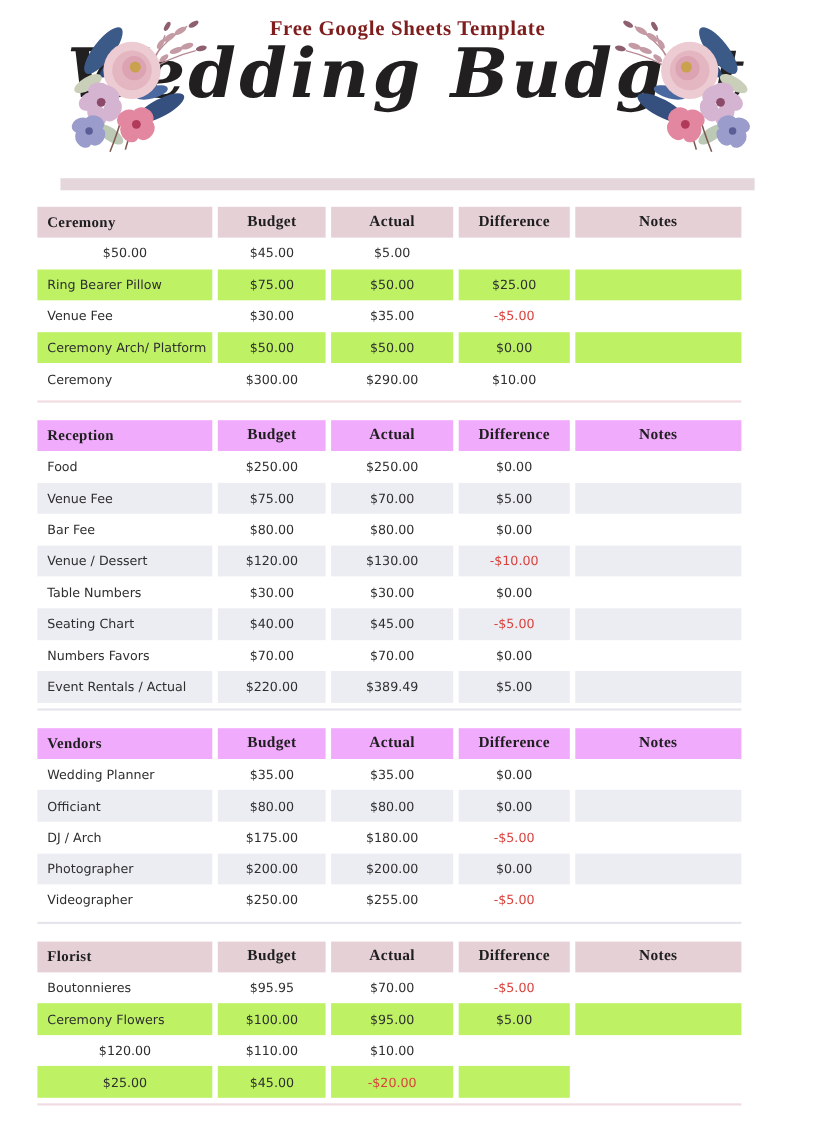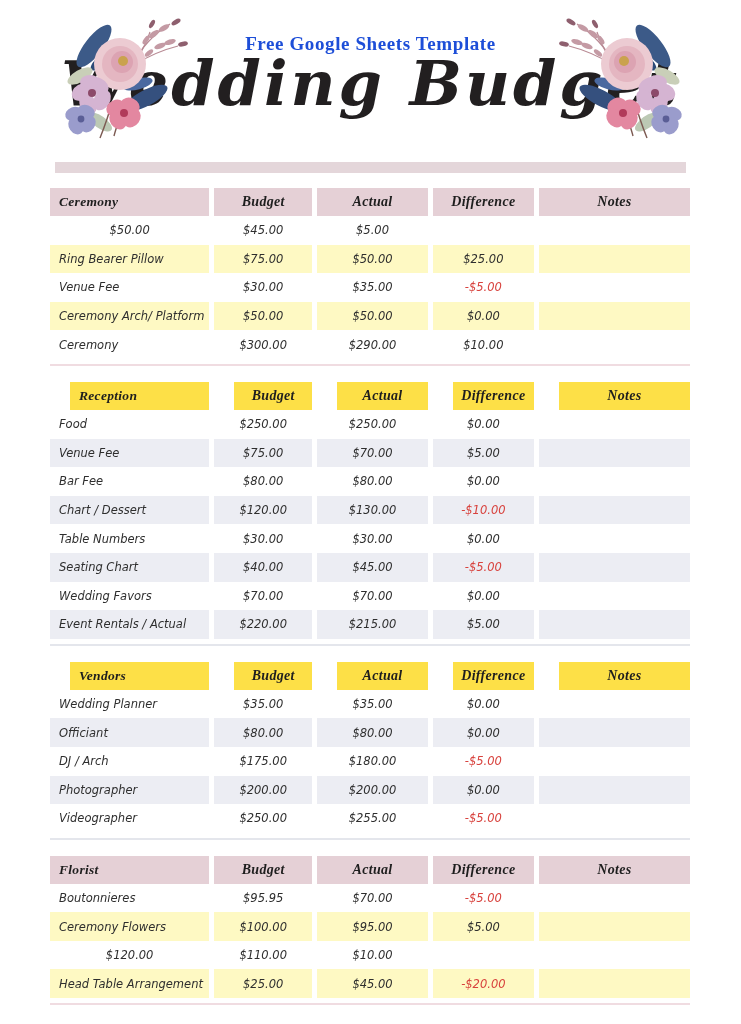--- a/index.html
+++ b/index.html
@@ -3,56 +3,56 @@
 <meta charset="utf-8">
 <style>
   html,body { margin:0; padding:0; background:#ffffff; }
   .page {
     position:relative; width:741px; height:1024px; background:#ffffff;
     font-family:"DejaVu Sans", sans-serif; overflow:hidden;
   }
   
   .masthead { position:relative; height:162px; }
   .subtitle {
-    text-align:center; padding-top:33px;
+    text-align:center; padding-top:16px;
     font-family:"Liberation Serif","DejaVu Serif",serif;
-    font-weight:bold; font-size:19px; letter-spacing:0.6px; color:#1d4ed8;
+    font-weight:bold; font-size:19px; letter-spacing:0.6px; color:#7f1d1d;
   }
   .title {
     text-align:center; margin-top:-4px;
     font-family:"DejaVu Serif","Liberation Serif",serif;
     font-style:italic; font-weight:bold; font-size:62px;
     letter-spacing:3px; color:#221f20; line-height:1.05;
   }
   .bouquet { position:absolute; top:6px; width:152px; height:138px; }
   .bouquet.left  { left:42px; }
   .bouquet.right { right:36px; transform:scaleX(-1); }
   .divider-bar { height:11px; margin:0 55px 0 55px; background:#e4d6da; }
   
-  .content { position:absolute; left:50px; top:188px; width:640px;font-style:italic; }
+  .content { position:absolute; left:34px; top:188px; width:640px; }
   .section { margin-bottom:16px; }
   .grid-row {
     display:grid; grid-template-columns:158fr 97fr 110fr 100fr 150fr;
     column-gap:5px; align-items:stretch;
   }
   .cell {
     display:flex; align-items:center; min-height:28.6px;
     font-size:11.5px; color:#2e2e2e; justify-content:center;
     padding:0 4px; box-sizing:border-box;
   }
   .cell.label { justify-content:flex-start; padding-left:9px; }
   .head .cell {
     min-height:28px;
     font-family:"Liberation Serif","DejaVu Serif",serif;
     font-weight:bold; font-size:14px; color:#1e1e1e; letter-spacing:0.3px;
   }
   .head .cell.label { font-size:13.5px; }
   .section.pink .head .cell { background:#e5d0d6; }
-  .section.blue .head .cell { background:#fde047;margin-left:20px; }
-  .section.pink .grid-row.tint .cell { background:#fef9c3;text-align:right; }
+  .section.blue .head .cell { background:#f0abfc; }
+  .section.pink .grid-row.tint .cell { background:#bef264;text-align:right; }
   .section.blue .grid-row.tint .cell { background:#ecedf3; }
   .neg { color:#d8423d; }
   .rule { height:2px; margin-top:5px; }
   .section.pink .rule { background:#f0dce1; }
   .section.blue .rule { background:#e4e6ec; }
 </style>
 </head>
 <body>
 
 <div class="page">
@@ -257,51 +257,51 @@
           <div class="cell"></div>
         </div>
         <div class="grid-row">
           <div class="cell label">Bar Fee</div>
           <div class="cell">$80.00</div>
           <div class="cell">$80.00</div>
           <div class="cell">$0.00</div>
           <div class="cell"></div>
         </div>
         <div class="grid-row tint">
-          <div class="cell label">Chart / Dessert</div>
+          <div class="cell label">Venue / Dessert</div>
           <div class="cell">$120.00</div>
           <div class="cell">$130.00</div>
           <div class="cell neg">-$10.00</div>
           <div class="cell"></div>
         </div>
         <div class="grid-row">
           <div class="cell label">Table Numbers</div>
           <div class="cell">$30.00</div>
           <div class="cell">$30.00</div>
           <div class="cell">$0.00</div>
           <div class="cell"></div>
         </div>
         <div class="grid-row tint">
           <div class="cell label">Seating Chart</div>
           <div class="cell">$40.00</div>
           <div class="cell">$45.00</div>
           <div class="cell neg">-$5.00</div>
           <div class="cell"></div>
         </div>
         <div class="grid-row">
-          <div class="cell label">Wedding Favors</div>
+          <div class="cell label">Numbers Favors</div>
           <div class="cell">$70.00</div>
           <div class="cell">$70.00</div>
           <div class="cell">$0.00</div>
           <div class="cell"></div>
         </div>
         <div class="grid-row tint">
           <div class="cell label">Event Rentals / Actual</div>
           <div class="cell">$220.00</div>
-          <div class="cell">$215.00</div>
+          <div class="cell">$389.49</div>
           <div class="cell">$5.00</div>
           <div class="cell"></div>
         </div>
         <div class="rule"></div>
       </div>
       <div class="section blue">
         <div class="grid-row head">
           <div class="cell label">Vendors</div>
           <div class="cell">Budget</div>
           <div class="cell">Actual</div>
@@ -367,21 +367,20 @@
           <div class="cell">$5.00</div>
           <div class="cell"></div>
         </div>
         <div class="grid-row">
           <div class="cell">$120.00</div>
           <div class="cell">$110.00</div>
           <div class="cell">$10.00</div>
           <div class="cell"></div>
         </div>
         <div class="grid-row tint">
-          <div class="cell label">Head Table Arrangement</div>
           <div class="cell">$25.00</div>
           <div class="cell">$45.00</div>
           <div class="cell neg">-$20.00</div>
           <div class="cell"></div>
         </div>
         <div class="rule"></div>
       </div>
     </div>
 </div>
 

